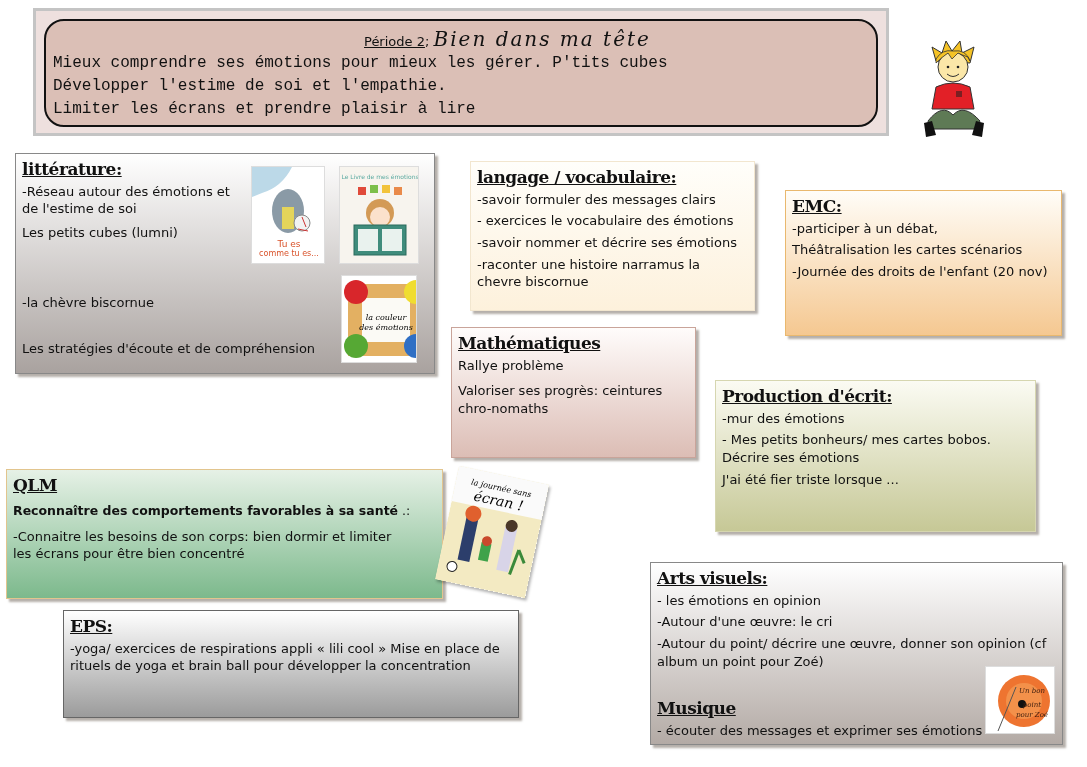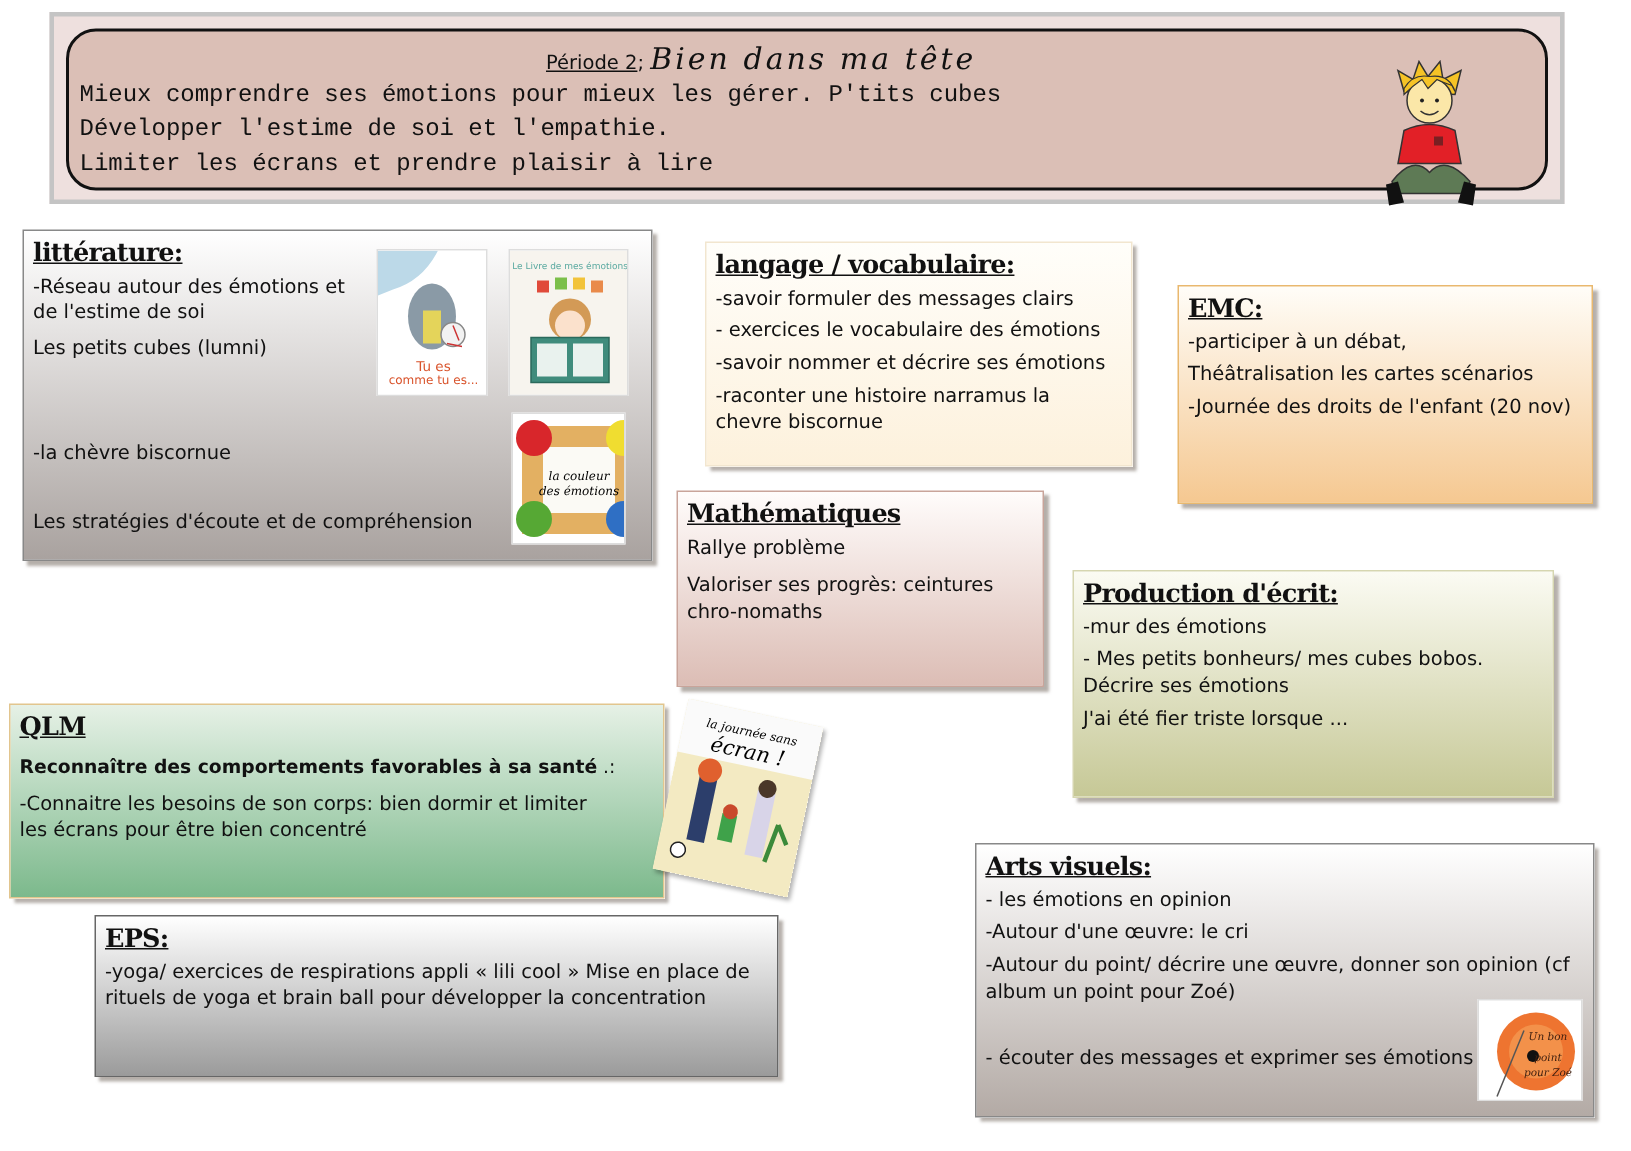--- a/index.html
+++ b/index.html
@@ -17,21 +17,21 @@
   }
   .box-title {
     font-family:"DejaVu Serif", serif;
     font-size:17px; font-weight:bold; text-decoration:underline;
     letter-spacing:-0.5px; margin:0 0 2px 0; display:block;
   }
   .line { display:block; margin:0 0 4px 0; }
 
   
   .header-outer {
-    position:absolute; left:33px; top:8px; width:1010px; height:128px;
+    position:absolute; left:33px; top:8px; width:856px; height:128px;
     background:#eee0de; border:3px solid #c4c4c4; box-sizing:border-box;
   }
   .header-inner {
     position:absolute; left:8px; top:8px; right:8px; bottom:6px;
     background:#dbbfb6; border:2px solid #111; border-radius:20px;
   }
   .header-title {
     position:absolute; left:318px; top:6px; font-size:13px;
   }
   .header-title .p { text-decoration:underline; font-family:"DejaVu Sans", sans-serif; }
@@ -137,21 +137,21 @@
 
 <div class="box" style="left:451px; top:327px; width:245px; height:131px; background:linear-gradient(#fffcfb, #dcbdb5); border:1px solid #c9a49a;">
   <span class="box-title">Mathématiques</span>
   <span class="line" style="margin-bottom:8px;">Rallye problème</span>
   <span class="line">Valoriser ses progrès: ceintures chro-nomaths</span>
 </div>
 
 <div class="box" style="left:715px; top:380px; width:321px; height:152px; background:linear-gradient(#fbfbf3, #c6c896); border:1px solid #d6d6b0;">
   <span class="box-title">Production d'écrit:</span>
   <span class="line">-mur des émotions</span>
-  <span class="line">- Mes petits bonheurs/ mes cubes bobos. Décrire ses émotions</span>
+  <span class="line">- Mes petits bonheurs/ mes cartes bobos. Décrire ses émotions</span>
   <span class="line">J'ai été fier triste lorsque ...</span>
 </div>
 
 <div class="box" style="left:6px; top:469px; width:437px; height:130px; background:linear-gradient(#e6f1e6, #7cb98c); border:1px solid #e2c58e;">
   <span class="box-title">QLM</span>
   <span class="line" style="font-weight:bold; font-size:12.5px; margin:6px 0 8px;"><span>Reconnaître des comportements favorables à sa santé</span><span style="font-weight:normal;"> .:</span></span>
   <span class="line" style="width:400px;">-Connaitre les besoins de son corps: bien dormir et limiter les écrans pour être bien concentré</span>
 </div>
 <div style="position:absolute; left:446px; top:474px; width:92px; height:116px; transform:rotate(12deg); box-shadow:2px 2px 3px rgba(0,0,0,0.3);">
   <svg width="92" height="116" viewBox="0 0 92 116">
@@ -174,20 +174,21 @@
   <span class="box-title">EPS:</span>
   <span class="line">-yoga/ exercices de respirations   appli « lili cool » Mise en place de rituels de yoga et brain ball pour développer la concentration</span>
 </div>
 
 <div class="box" style="left:650px; top:562px; width:413px; height:183px; background:linear-gradient(#ffffff, #b3aaa5); border:1px solid #888;">
   <span class="box-title">Arts visuels:</span>
   <span class="line">- les émotions en opinion</span>
   <span class="line">-Autour d'une œuvre: le cri</span>
   <span class="line">-Autour du point/ décrire une œuvre, donner son opinion (cf album un point pour Zoé)</span>
   <div style="position:absolute; left:6px; top:134px;">
+    <span class="box-title">Musique</span>
     <span class="line">- écouter des messages et exprimer ses émotions</span>
   </div>
   <div class="book" style="left:334px; top:103px; width:70px; height:68px;">
     <svg width="70" height="68" viewBox="0 0 70 68">
       <rect width="70" height="68" fill="#fff"></rect>
       <circle cx="38" cy="34" r="26" fill="#ee7430"></circle>
       <circle cx="38" cy="34" r="18" fill="#f3914a"></circle>
       <circle cx="36" cy="37" r="4" fill="#111"></circle>
       <path d="M12 64 L30 20" stroke="#555" stroke-width="1"></path>
       <text x="46" y="26" font-size="7" text-anchor="middle" font-family="DejaVu Serif, serif" font-style="italic" fill="#402010">Un bon</text>

